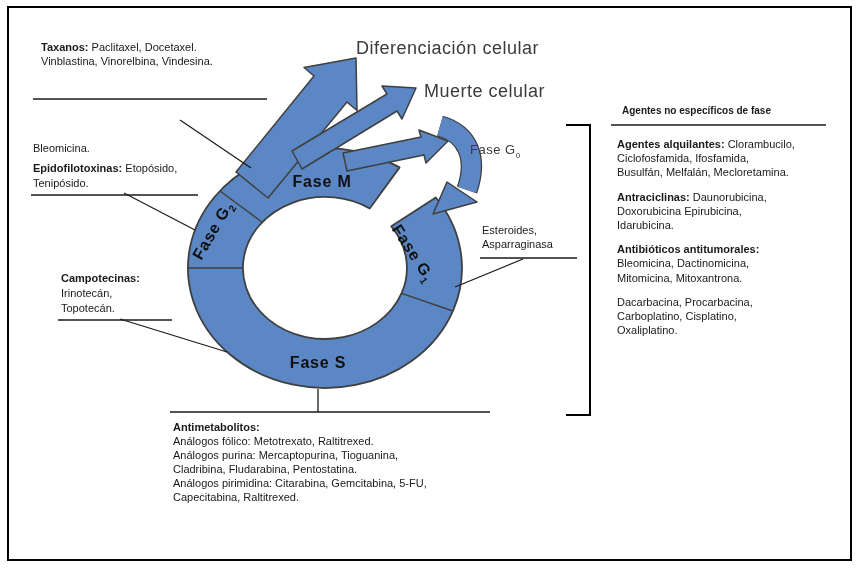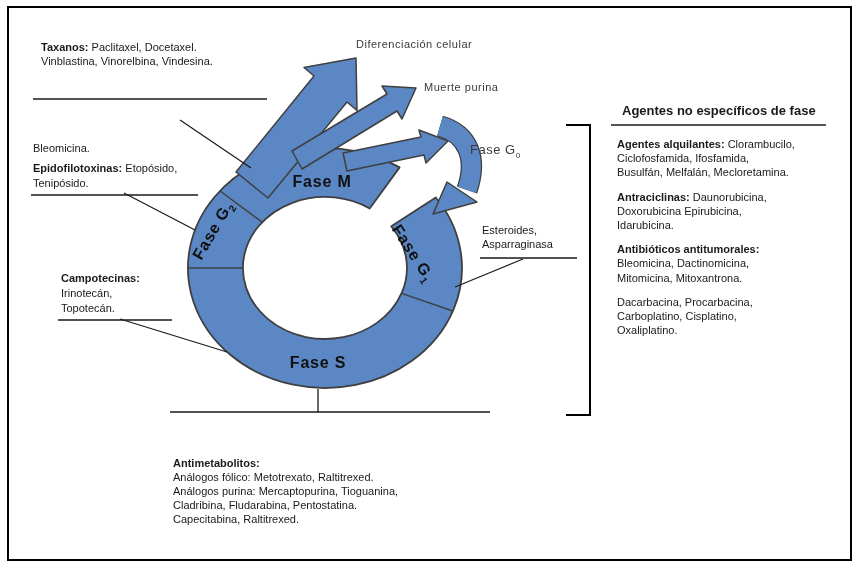--- a/index.html
+++ b/index.html
@@ -12,25 +12,25 @@
   svg.overlay { position:absolute; left:0; top:0; z-index:1; }
   .tb { position:absolute; font-size:11px; line-height:14.5px; white-space:nowrap; z-index:2; }
   .ln { white-space:nowrap; }
   .ln b { font-weight:bold; }
   .u { }
   .gap6 { margin-top:6px; }
   .gap5 { margin-top:5px; }
   
   #right-panel { left:617px; top:137px; line-height:14.2px; }
   .rp-group { margin-bottom:10px; }
-  #rp-title { left:622px; top:104px; font-weight:bold; font-size:13px; }
+  #rp-title { left:622px; top:104px; font-weight:bold; font-size:10px; }
   
-  #antimetabolitos-box { left:173px; top:420px; line-height:14px;margin-top:36px; }
+  #antimetabolitos-box { left:173px; top:420px; line-height:14px; }
   
-  .alab { position:absolute; font-size:11px; letter-spacing:0.5px; color:#3b3b3b; z-index:2; white-space:nowrap; }
+  .alab { position:absolute; font-size:18px; letter-spacing:0.5px; color:#3b3b3b; z-index:2; white-space:nowrap; }
   .alab sub, .phase sub { font-size:0.62em; }
   
   .phase { position:absolute; font-weight:bold; font-size:16px; letter-spacing:0.8px;
            color:#101010; z-index:2; white-space:nowrap; transform:translate(-50%,-50%); }
   #phase-g2 { transform:translate(-50%,-50%) rotate(-60deg); }
   #phase-g1 { transform:translate(-50%,-50%) rotate(57deg); }
 </style>
 </head>
 <body>
 
@@ -79,21 +79,21 @@
   <span>Fase G</span><sub>1</sub>
 </div>
 <div class="phase" id="phase-s" style="left:318px; top:363px;">
   <span>Fase S</span>
 </div>
 
 <div class="alab" style="left:356px; top:38px;">
   <span>Diferenciación celular</span>
 </div>
 <div class="alab" style="left:424px; top:81px;">
-  <span>Muerte purina</span>
+  <span>Muerte celular</span>
 </div>
 <div class="alab" style="left:470px; top:142px; font-size:13px;">
   <span>Fase G</span><sub>0</sub>
 </div>
 
 <div class="tb" style="left:41px; top:40px; line-height:14px;">
   <div class="ln"><b>Taxanos:</b><span> Paclitaxel, Docetaxel.</span></div>
   <div class="ln"><b></b><span>Vinblastina, Vinorelbina, Vindesina.</span></div>
 </div>
 
@@ -138,14 +138,15 @@
     <div class="ln"><b></b><span>Carboplatino, Cisplatino,</span></div>
     <div class="ln"><b></b><span>Oxaliplatino.</span></div>
   </div>
 </div>
 
 <div class="tb" id="antimetabolitos-box">
   <div class="ln"><b>Antimetabolitos:</b><span class="u"></span><span></span></div>
   <div class="ln"><b></b><span class="u">Análogos fólico</span><span>: Metotrexato, Raltitrexed.</span></div>
   <div class="ln"><b></b><span class="u">Análogos purina</span><span>: Mercaptopurina, Tioguanina,</span></div>
   <div class="ln"><b></b><span class="u"></span><span>Cladribina, Fludarabina, Pentostatina.</span></div>
+  <div class="ln"><b></b><span class="u">Análogos pirimidina</span><span>: Citarabina, Gemcitabina, 5-FU,</span></div>
   <div class="ln"><b></b><span class="u"></span><span>Capecitabina, Raltitrexed.</span></div>
 </div>
 
 </body></html>

